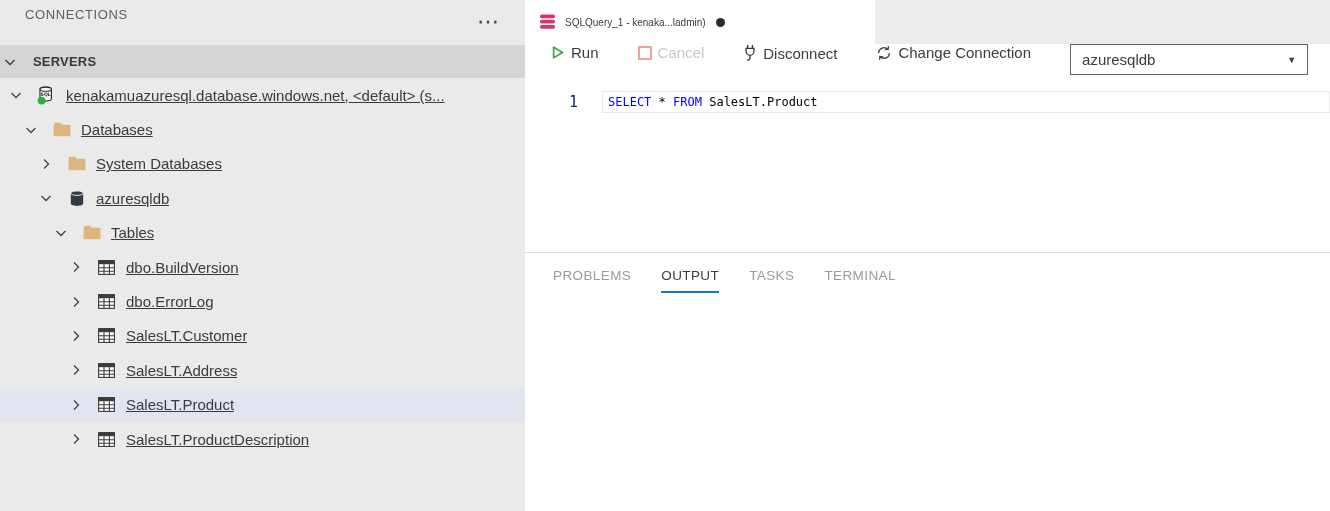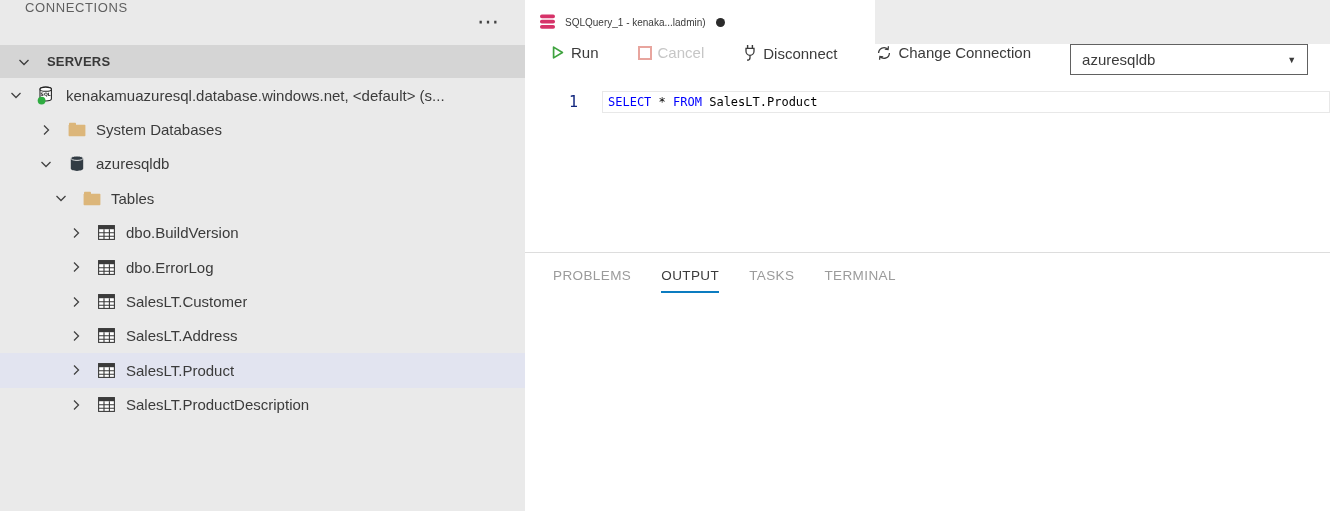--- a/index.html
+++ b/index.html
@@ -1,32 +1,32 @@
 <!DOCTYPE html>
 <html><head>
 <meta charset="utf-8">
 <style>
   html,body{margin:0;padding:0;background:#fff;}
   .app{position:relative;width:1330px;height:511px;overflow:hidden;background:#fff;
        font-family:"Liberation Sans",sans-serif;-webkit-font-smoothing:antialiased;}
 
   
   .sidebar{position:absolute;left:0;top:0;width:525px;height:511px;background:#eaeaea;}
-  .sidebar-header{position:relative;height:29px;display:flex;}
+  .sidebar-header{position:relative;height:29px;display:flex;align-items:center;}
   .sidebar-title{margin-left:25px;font-size:13px;color:#5f5f5f;letter-spacing:.6px;}
   .more-actions{position:absolute;right:26px;top:2px;font-size:22px;color:#424242;line-height:40px;cursor:default;}
   .servers-bar{position:absolute;top:45px;left:0;right:0;height:33px;background:#d5d5d5;
-               display:flex;align-items:center;padding-left:16px;box-sizing:border-box;}
+               display:flex;align-items:center;padding-left:2px;box-sizing:border-box;}
   .servers-label{font-weight:bold;font-size:13px;color:#383838;margin-left:13px;letter-spacing:.2px;}
   .tree{position:absolute;top:78px;left:0;right:0;bottom:0;overflow:hidden;}
   .tree-item{height:34.4px;display:flex;align-items:center;font-size:15px;color:#3b3b3b;white-space:nowrap;cursor:default;}
   .tree-item.selected{background:#e2e4f0;}
   .twisty{width:28px;display:inline-flex;align-items:center;flex:none;}
   .tree-icon{width:21px;margin-right:9px;display:inline-flex;align-items:center;justify-content:center;flex:none;}
-  .tree-label{overflow:hidden;}
+  .tree-label{overflow:hidden;text-decoration:underline;}
 
   
   .main{position:absolute;left:525px;top:0;width:805px;height:511px;background:#fff;}
   .tab-bar{height:44px;background:#ececec;display:flex;}
   .tab{width:350px;background:#fff;display:flex;align-items:center;padding:0 14px;box-sizing:border-box;}
   .tab-title{font-size:10px;color:#3b3b3b;margin-left:9px;white-space:nowrap;}
   .dirty-dot{width:9px;height:9px;border-radius:50%;background:#2b2b2b;margin-left:10px;flex:none;}
 
   .toolbar{height:46px;display:flex;align-items:flex-start;padding-left:25px;white-space:nowrap;gap:23px;}
   .tb-btn{display:flex;align-items:center;margin-right:16px;font-size:15px;color:#3b3b3b;gap:6px;cursor:default;}
@@ -81,20 +81,34 @@
           <span class="tree-icon">
             <svg width="21" height="19" viewBox="0 0 21 19">
               <path d="M4 3.2c0-1.3 2.5-2.2 5.7-2.2s5.7.9 5.7 2.2v9.6c0 1.3-2.5 2.2-5.7 2.2S4 14.1 4 12.8z" fill="#fff" stroke="#252525" stroke-width="1.1"></path>
               <ellipse cx="9.7" cy="3.2" rx="5.7" ry="2.1" fill="#fff" stroke="#252525" stroke-width="1.1"></ellipse>
               <text x="9.7" y="10.2" font-size="4.6" font-weight="bold" text-anchor="middle" fill="#252525" font-family="DejaVu Sans, sans-serif">SQL</text>
               <circle cx="5.6" cy="14.6" r="3.9" fill="#2fac41"></circle>
             </svg>
           </span>
           <span class="tree-label">kenakamuazuresql.database.windows.net, &lt;default&gt; (s...</span>
         </div>
+        <div class="tree-item" style="padding-left: 23px;">
+          <span class="twisty">
+            <svg width="16" height="16" viewBox="0 0 16 16">
+              <path d="M3.5 6l4.5 4.5L12.5 6" fill="none" stroke="#424242" stroke-width="1.3"></path>
+            </svg>
+          </span>
+          <span class="tree-icon">
+            <svg width="18" height="15" viewBox="0 0 18 15">
+              <rect x="1" y="0.8" width="7" height="4" rx="0.8" fill="#dcb67a"></rect>
+              <rect x="0.6" y="2.8" width="16.8" height="11.4" rx="0.8" fill="#dcb67a"></rect>
+            </svg>
+          </span>
+          <span class="tree-label">Databases</span>
+        </div>
         <div class="tree-item" style="padding-left: 38px;">
           <span class="twisty">
             <svg width="16" height="16" viewBox="0 0 16 16">
               <path d="M6 3.5l4.5 4.5L6 12.5" fill="none" stroke="#424242" stroke-width="1.3"></path>
             </svg>
           </span>
           <span class="tree-icon">
             <svg width="18" height="15" viewBox="0 0 18 15">
               <rect x="1" y="0.8" width="7" height="4" rx="0.8" fill="#dcb67a"></rect>
               <rect x="0.6" y="2.8" width="16.8" height="11.4" rx="0.8" fill="#dcb67a"></rect>

